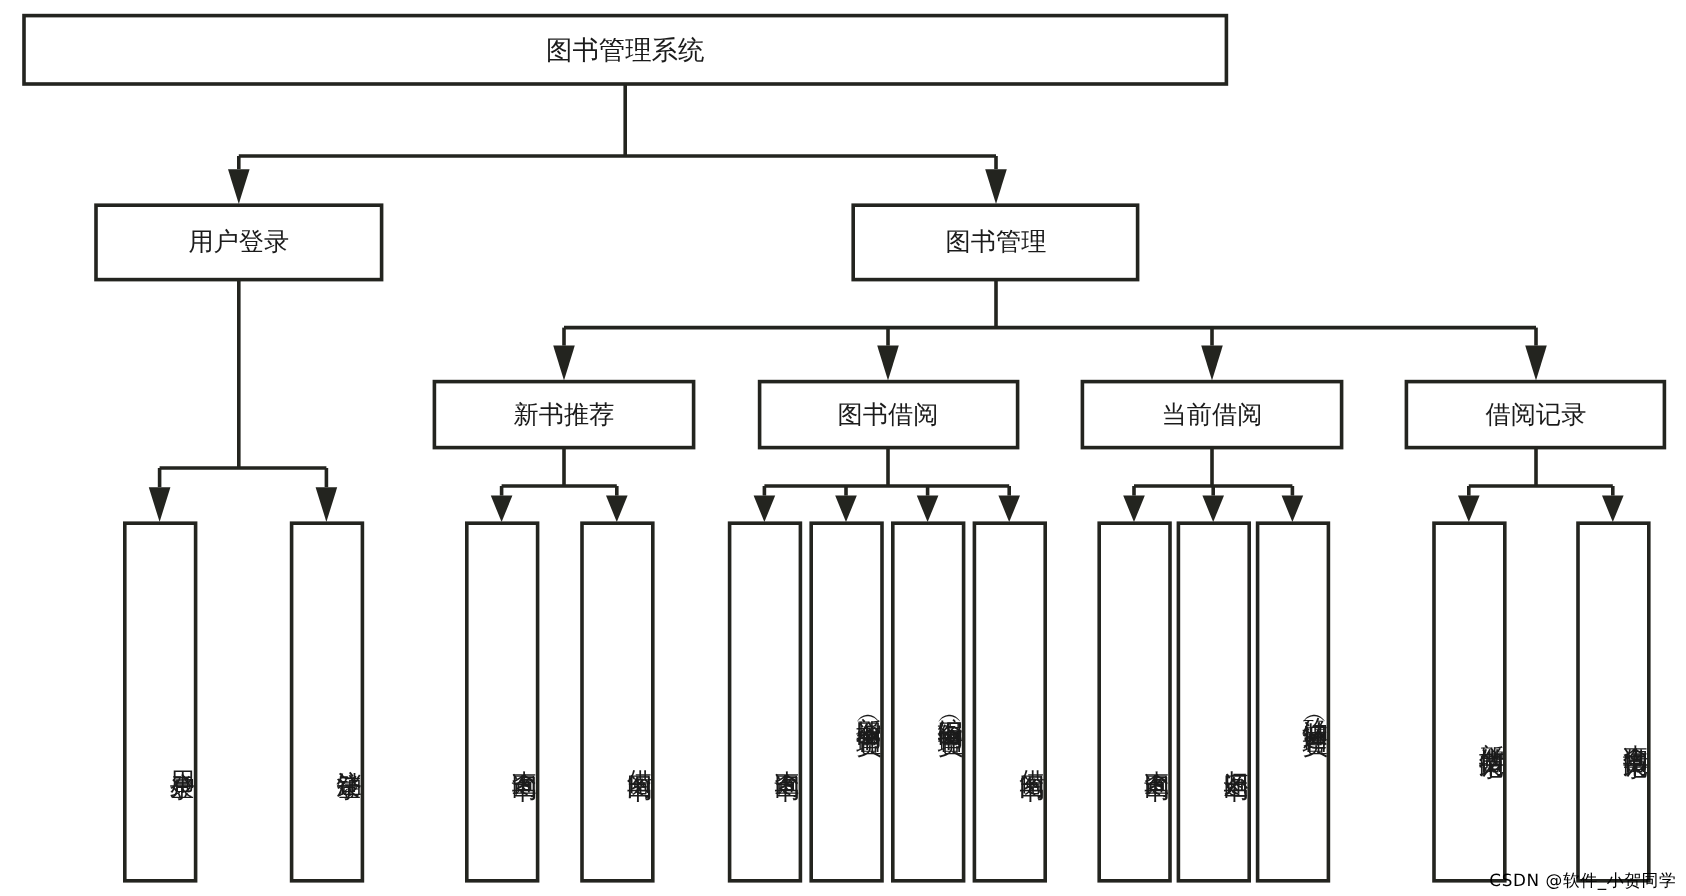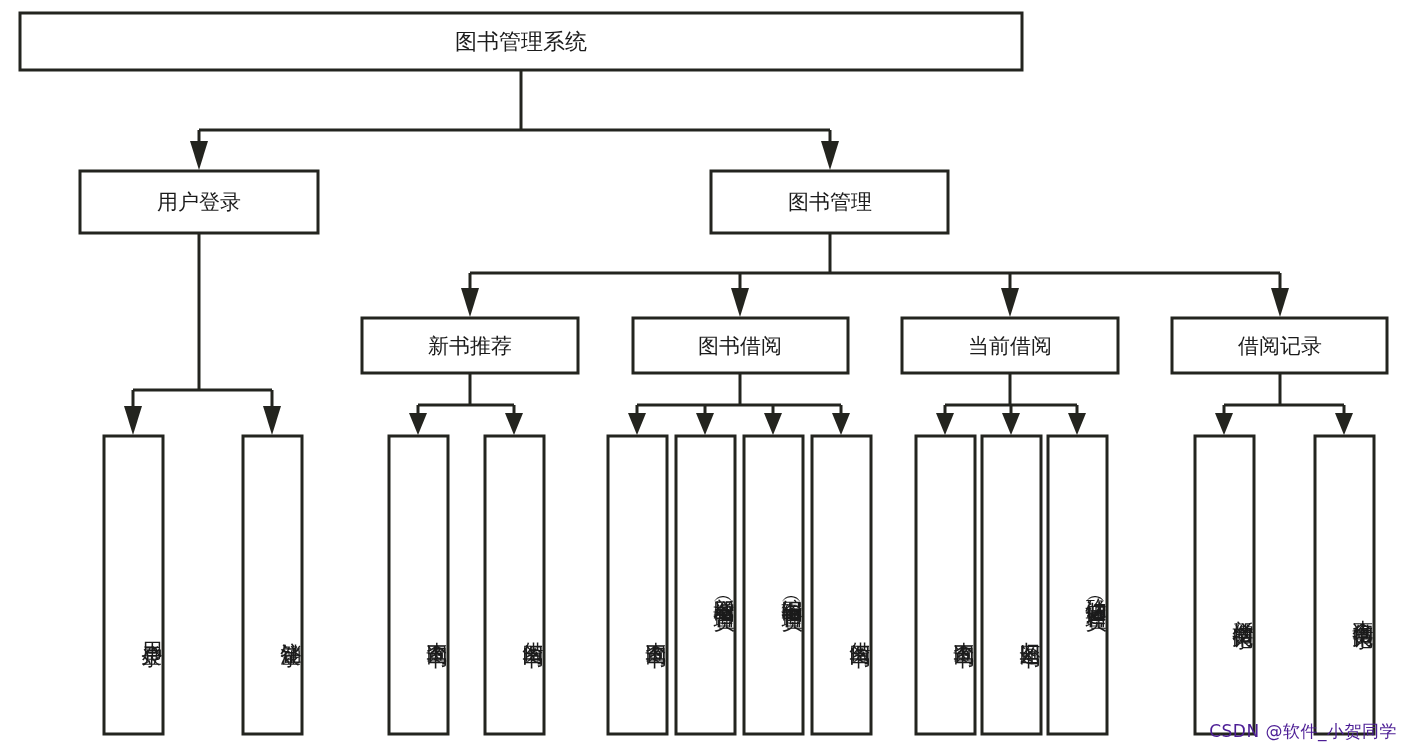--- a/index.html
+++ b/index.html
@@ -65,22 +65,22 @@
     align-items: flex-start;
     justify-content: center;
     white-space: nowrap;
     pointer-events: none;
   }
   .watermark {
     position: absolute;
     right: 8px;
     bottom: 4px;
     font-family: "DejaVu Sans", "Liberation Sans", sans-serif;
-    font-size: 17px;
-    color: #4c1d95;
+    font-size: 14px;
+    color: #000000;
     white-space: nowrap;
     letter-spacing: 0.5px;
   }
 </style>
 </head>
 <body>
 
 <div id="diagram-root">
 
   <svg class="flow" viewBox="0 0 1405 747">

